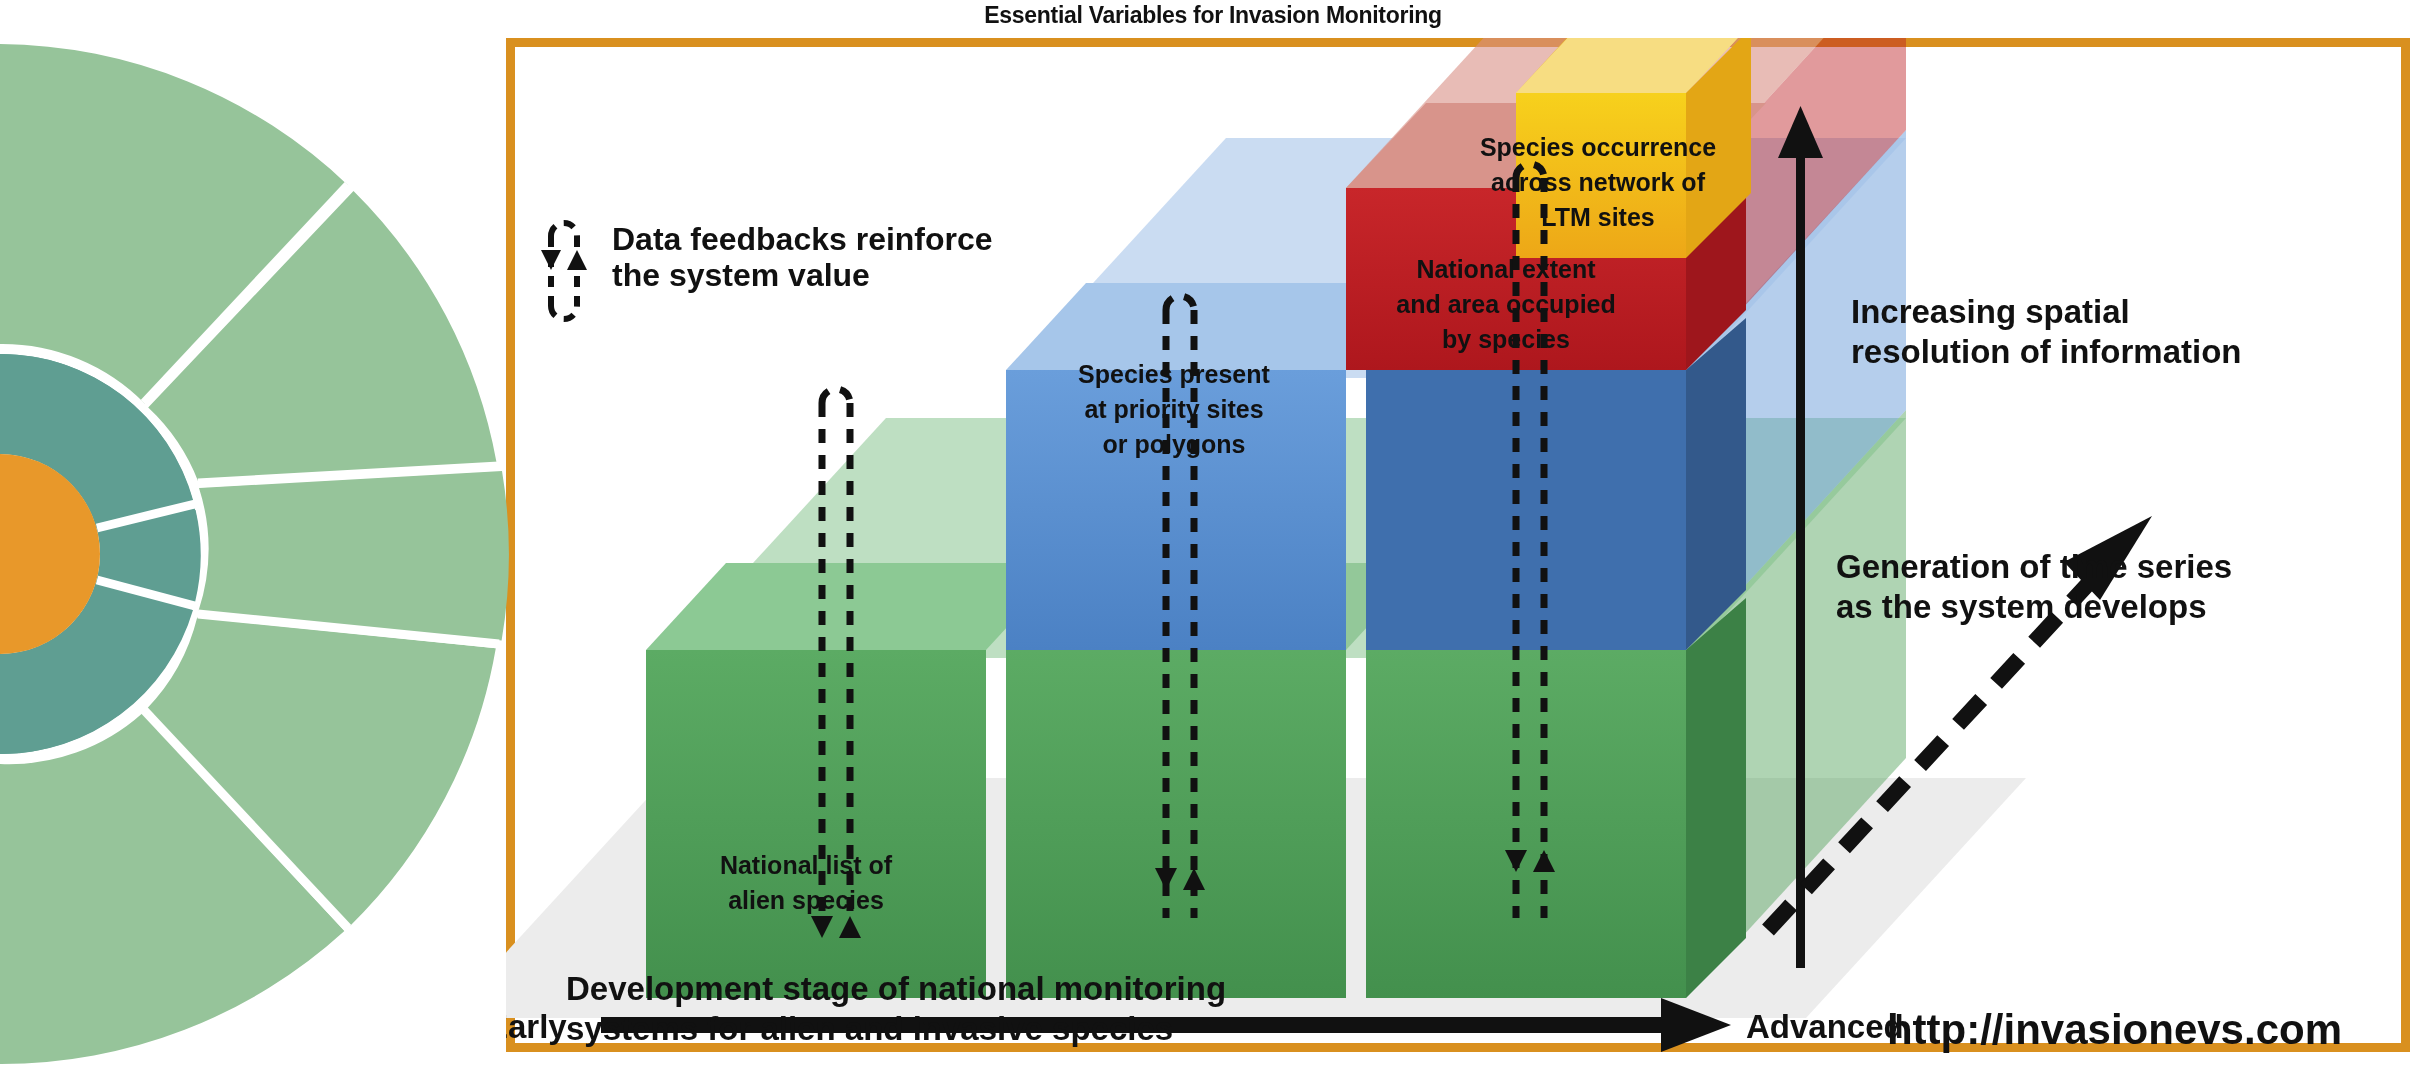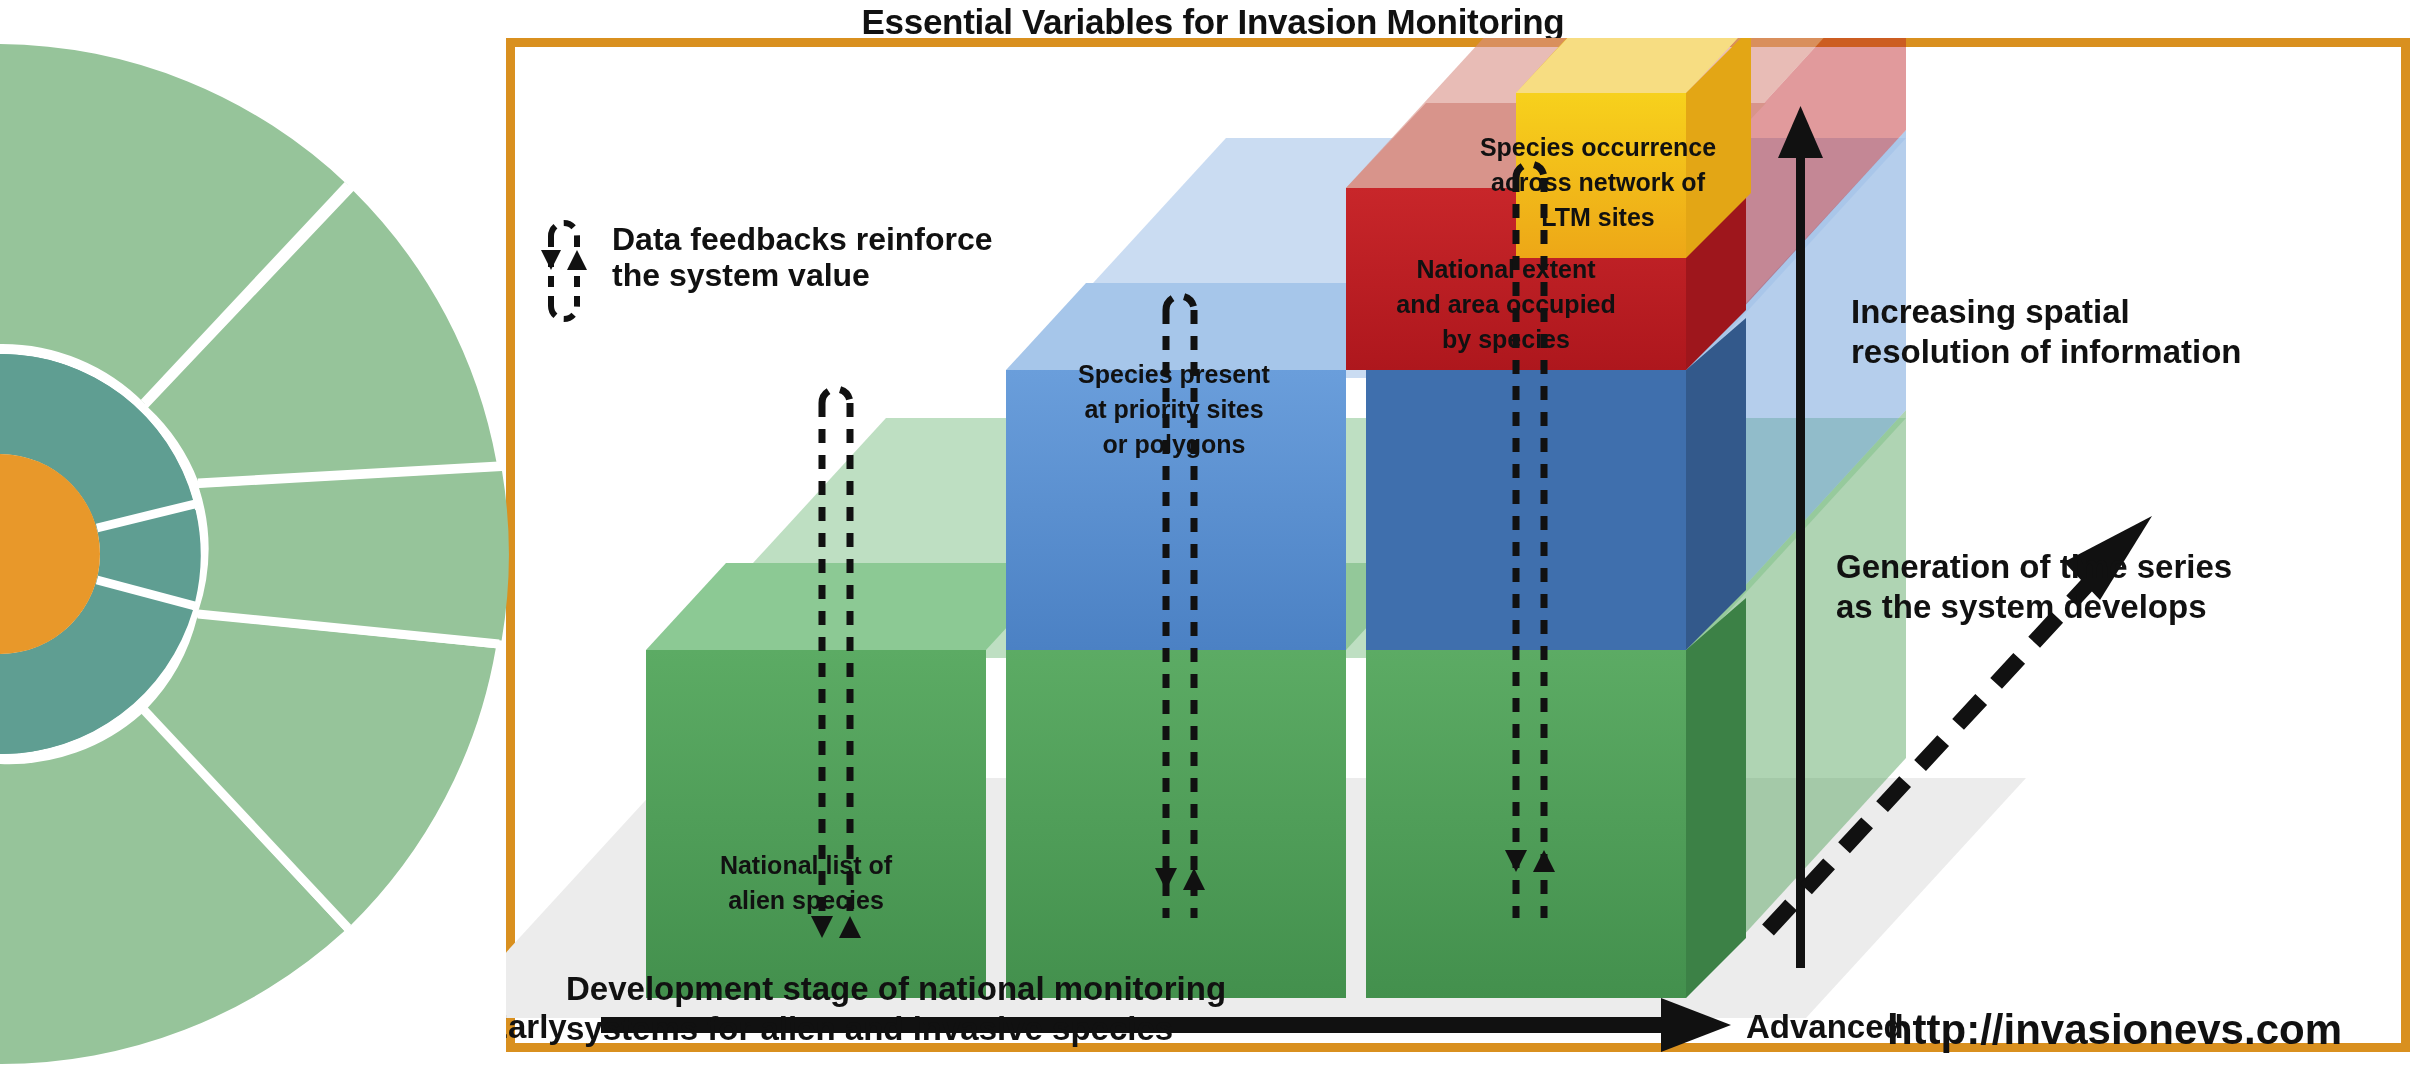--- a/index.html
+++ b/index.html
@@ -1,19 +1,19 @@
 <!DOCTYPE html>
 <html><head>
 <meta charset="utf-8">
 <style>
   html,body{margin:0;padding:0;background:#ffffff;}
   body{width:2426px;height:1070px;position:relative;overflow:hidden;
        font-family:"Liberation Sans","DejaVu Sans",sans-serif;color:#111;}
   .abs{position:absolute;}
-  #title{left:0;top:2px;width:2426px;text-align:center;font-size:35px;font-weight:bold;
+  #title{left:0;top:2px;width:2426px;text-align:center;font-size:23px;font-weight:bold;
          letter-spacing:-.3px;color:#111;}
   #frame{left:506px;top:38px;width:1904px;height:1014px;border:9px solid #d9901f;
          box-sizing:border-box;background:#fff;}
   
   #sunburst{left:-660px;top:36px;width:1320px;height:1036px;}
   #sunburst svg{display:block;}
   .sb-label{font-style:italic;font-weight:bold;font-size:22px;text-anchor:middle;fill:#111;}
   .sb-core{font-weight:bold;font-size:28px;text-anchor:middle;fill:#111;}
   
   #stage{left:506px;top:38px;width:1904px;height:1014px;}

